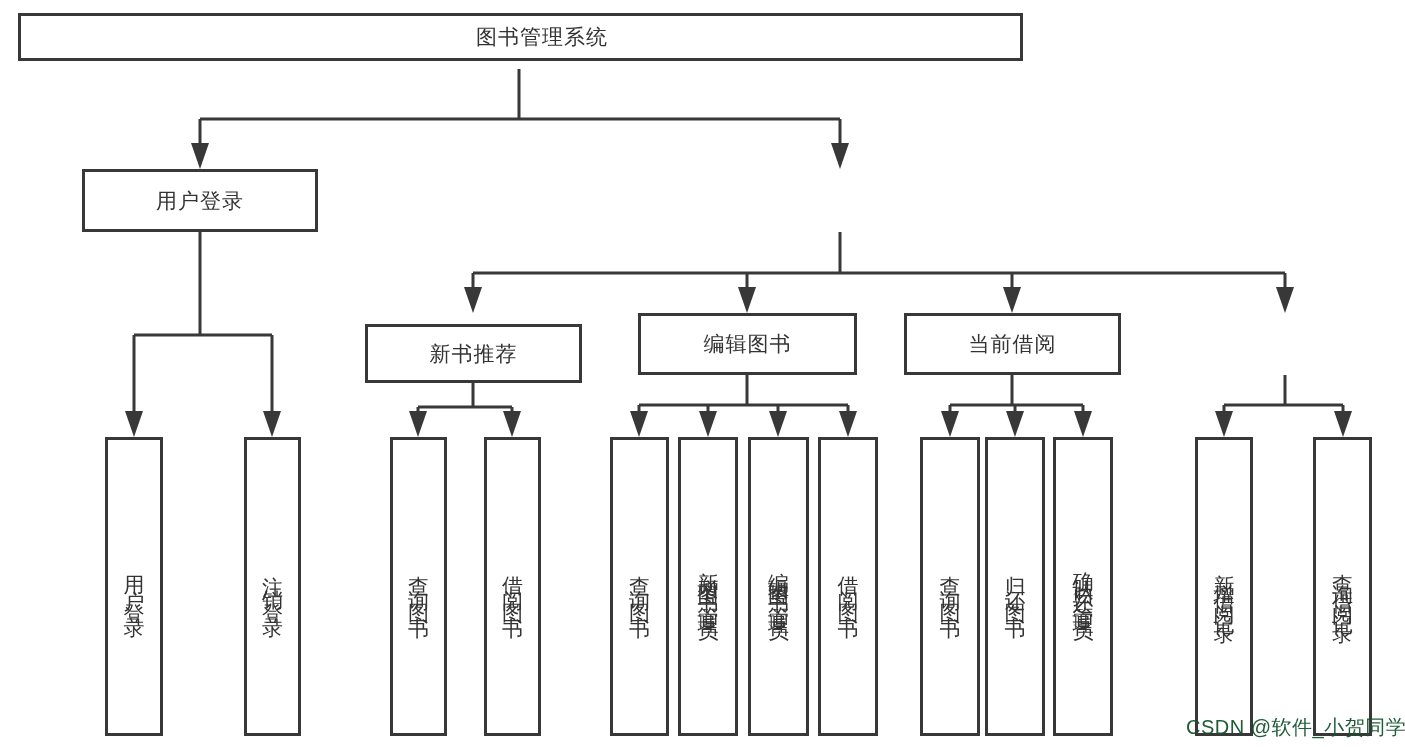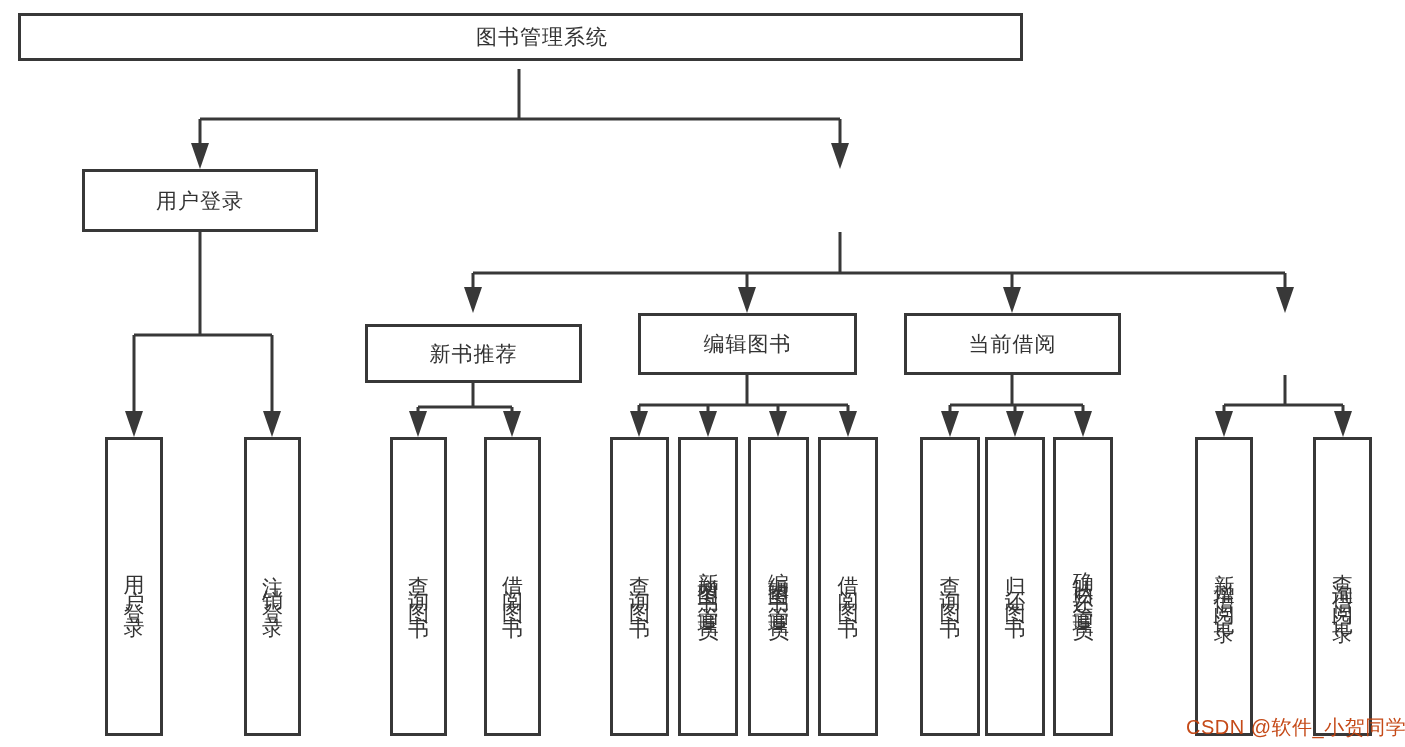--- a/index.html
+++ b/index.html
@@ -39,21 +39,21 @@
     white-space: nowrap;
   }
   .ls4 { letter-spacing: 14px; }
   .ls6 { letter-spacing: 10px; }
   .ls9 { letter-spacing: 7px; }
   .watermark {
     position: absolute;
     left: 1186px;
     top: 714px;
     font-size: 20px;
-    color: #c2410c;
+    color: #14532d;
     opacity: 0.95;
     z-index: 3;
     letter-spacing: 0.5px;
     white-space: nowrap;
   }
 </style>
 </head>
 <body>
 
 <div class="canvas">

